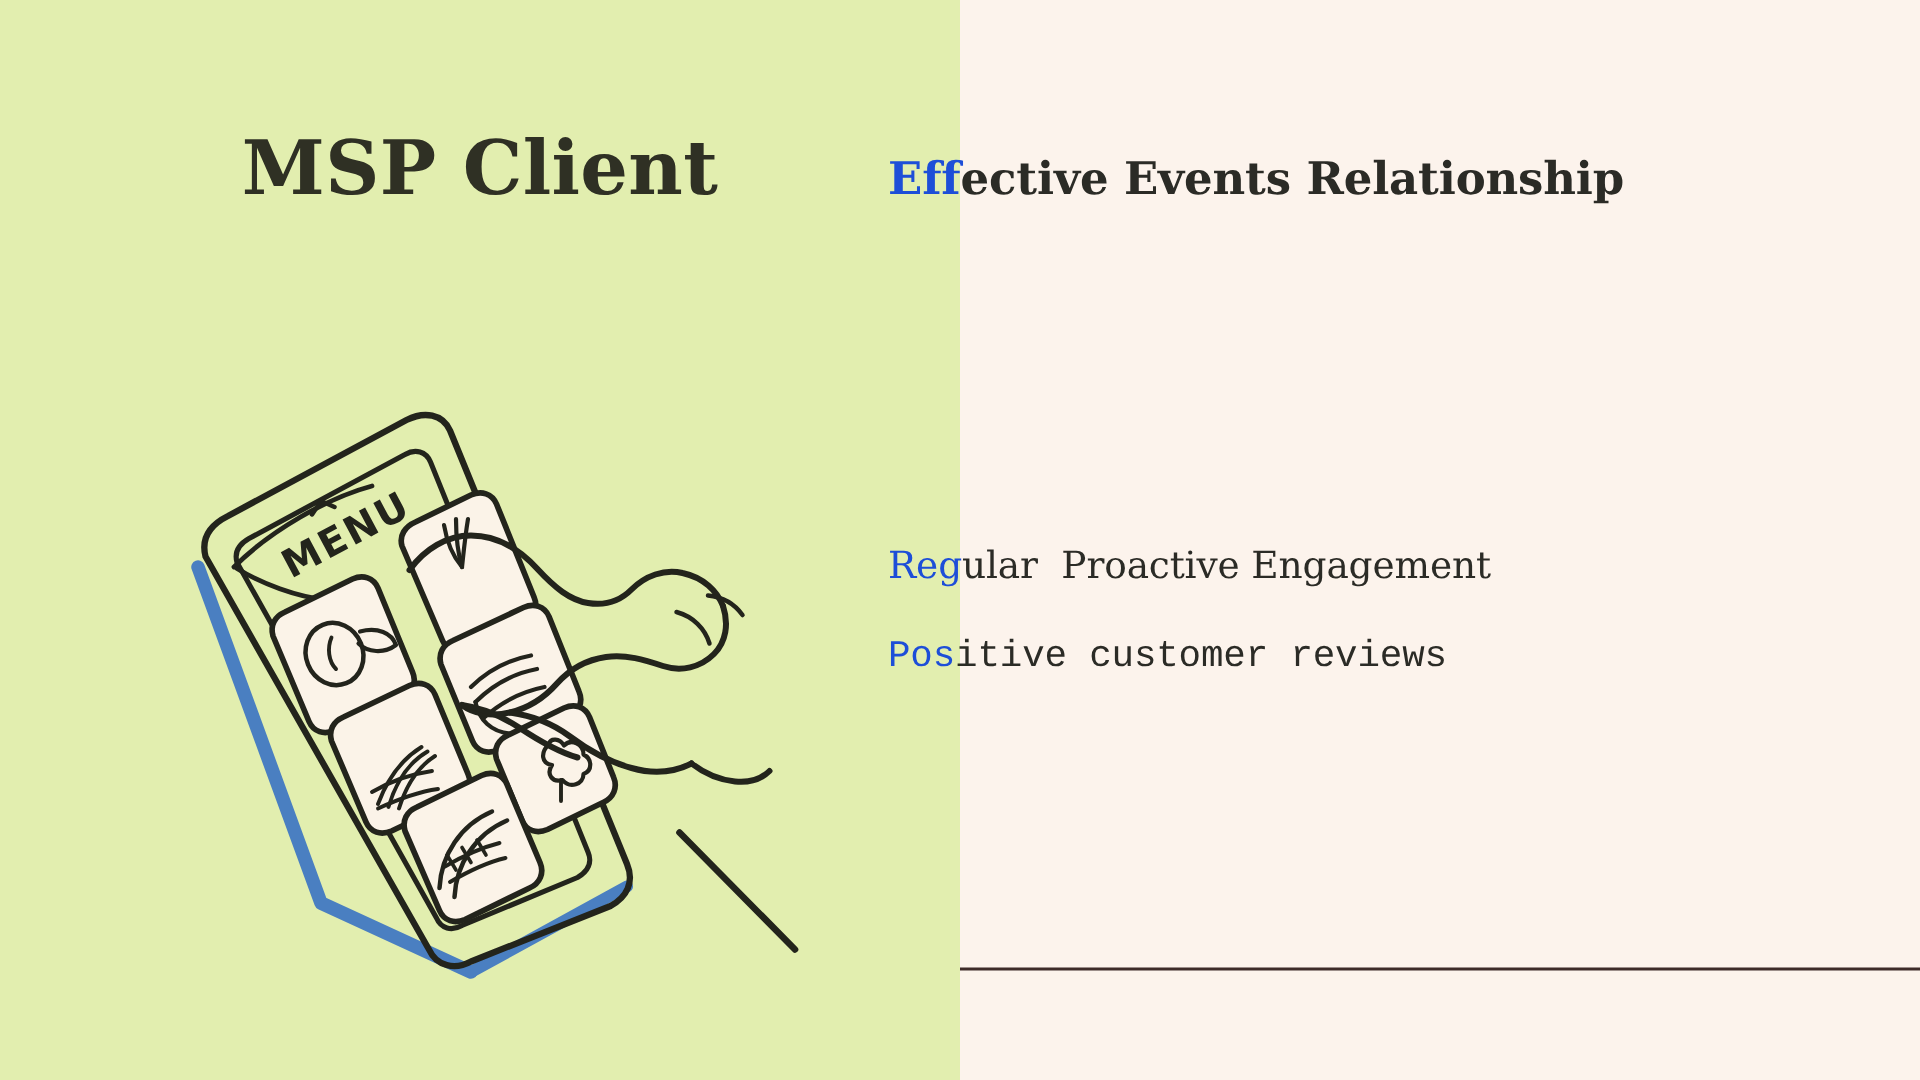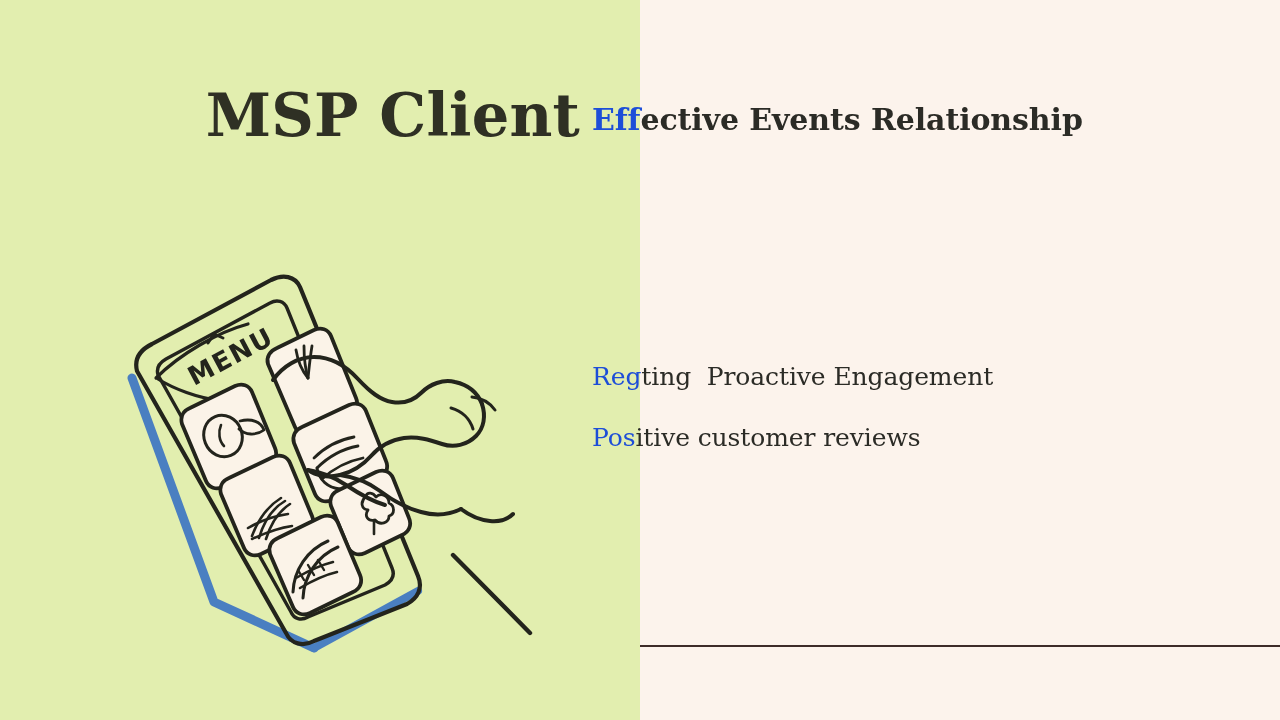--- a/index.html
+++ b/index.html
@@ -37,25 +37,25 @@
     height: 720px;
     background: #fcf3ec;
   }
 
   
   .title {
     position: absolute;
     left: 60px;
     top: 86px;
     width: 520px;
-    text-align: right;
+    text-align: center;
     color: #2f3024;
     font-family: "DejaVu Serif", "Liberation Serif", serif;
     font-weight: 700;
-    font-size: 59px;
+    font-size: 50px;
     line-height: 1.02;
     letter-spacing: 0.2px;
   }
 
   
   .illustration {
     position: absolute;
     left: 118px;
     top: 258px;
     width: 400px;
@@ -91,21 +91,21 @@
   .bullet {
     color: #2b2b26;
     font-family: "DejaVu Serif", "Liberation Serif", serif;
     font-weight: 400;
     font-size: 25px;
     line-height: 1.18;
     letter-spacing: -0.1px;
     margin-bottom: 31px;
     white-space: pre;
   }
-  .bullet:last-child { margin-bottom: 16px; }
+  .bullet:last-child { margin-bottom: 16px; font-family: Liberation Mono, monospace; }
 
   
   .accent { color: #1d4ed8; }
 
   .rule {
     position: absolute;
     left: 640px;
     top: 645px;
     width: 640px;
     height: 2px;
@@ -236,19 +236,19 @@
         <path d="M335 297 L412 375" stroke-width="4.4"></path>
       </g>
     </svg>
   </div>
 
   <div class="heading">
     <div><span class="accent">Eff</span><span>ective Events Relationship</span></div>
   </div>
 
   <div class="bullets">
-    <div class="bullet"><span class="accent">Reg</span><span>ting  Proactive Engagement</span></div>
+    <div class="bullet"><span class="accent">Reg</span><span>ular  Proactive Engagement</span></div>
     <div class="bullet"><span class="accent">Pos</span><span>itive customer reviews</span></div>
   </div>
 
   <div class="rule"></div>
 
 </div>
 
 </body></html>

